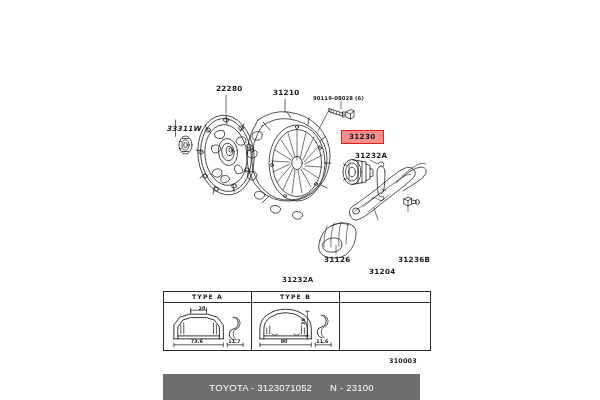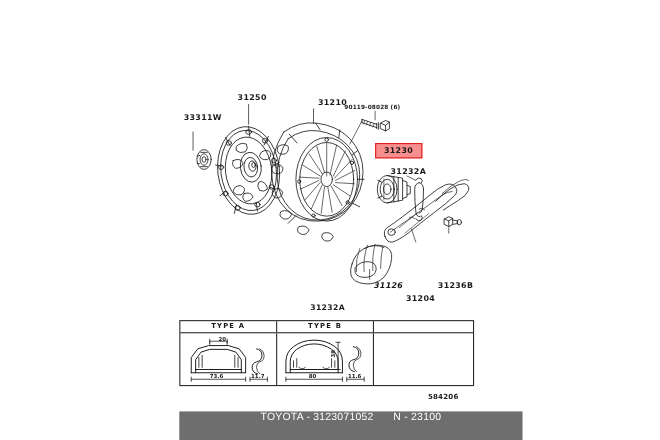--- a/index.html
+++ b/index.html
@@ -121,24 +121,25 @@
     font-size: 6.4px;
     font-weight: bold;
     color: #1a1a1a;
     letter-spacing: 0.2px;
   }
   
   .footer-bar {
     position: absolute;
     left: 163px;
     top: 374px;
-    width: 312px;
+    width: 257px;
     height: 26px;
     background: #6e6e6e;
     display: flex;
+    align-items: center;
     justify-content: center;
     gap: 18px;
   }
   .footer-txt {
     font-family: "Liberation Sans", sans-serif;
     font-size: 9.5px;
     color: #ffffff;
     letter-spacing: 0.2px;
   }
 </style>
@@ -328,28 +329,28 @@
         <path d="M323 243 q5 -6 13 -5 q6 1 6 7 q-1 6 -8 7 q-9 1 -11 -4 z"></path>
 
         <path d="M331 226 q9 -5 18 -1" stroke-width="0.6"></path>
       </g>
 
       <path d="M336 254 L336 245" stroke-width="0.6"></path>
 
     </g>
   </svg>
 
-  <div class="lbl" style="left:167px; top:103px;">33311W</div>
-  <div class="lbl" style="left:216px; top:85px;">31250</div>
-  <div class="lbl" style="left:289px; top:89px;text-align:right;">31210</div>
+  <div class="lbl" style="left:167px; top:125px;font-style:italic;">33311W</div>
+  <div class="lbl" style="left:216px; top:85px;">22280</div>
+  <div class="lbl" style="left:273px; top:89px;text-align:right;">31210</div>
   <div class="lbl lbl-sm" style="left:313px; top:96px;">90119-08028 (6)</div>
   <div class="lbl" style="left:355px; top:152px;">31232A</div>
   <div class="lbl" style="left:369px; top:224px;margin-top:44px;">31204</div>
   <div class="lbl" style="left:398px; top:216px;margin-top:40px;">31236B</div>
-  <div class="lbl" style="left:340px; top:256px;font-style:italic;">31126</div>
+  <div class="lbl" style="left:324px; top:256px;">31126</div>
 
   <div class="lbl-highlight" style="left:341px; top:130px;">31230</div>
 
   <div class="table-title">31232A</div>
 
   <div class="detail-table">
     <div class="dt-head">
       <div class="dt-col dt-c1">
         <div class="dt-head-txt">TYPE  A</div>
       </div>
@@ -424,20 +425,20 @@
             <text x="29" y="40.5">80</text>
             <text x="65" y="40.5">11.6</text>
           </g>
         </svg>
       </div>
 
       <div class="dt-col dt-c3"></div>
     </div>
   </div>
 
-  <div class="sheet-code">584206</div>
+  <div class="sheet-code">310003</div>
 
   <div class="footer-bar">
     <span class="footer-txt">TOYOTA - 3123071052</span>
     <span class="footer-txt">N - 23100</span>
   </div>
 
 </div>
 
 </body></html>

